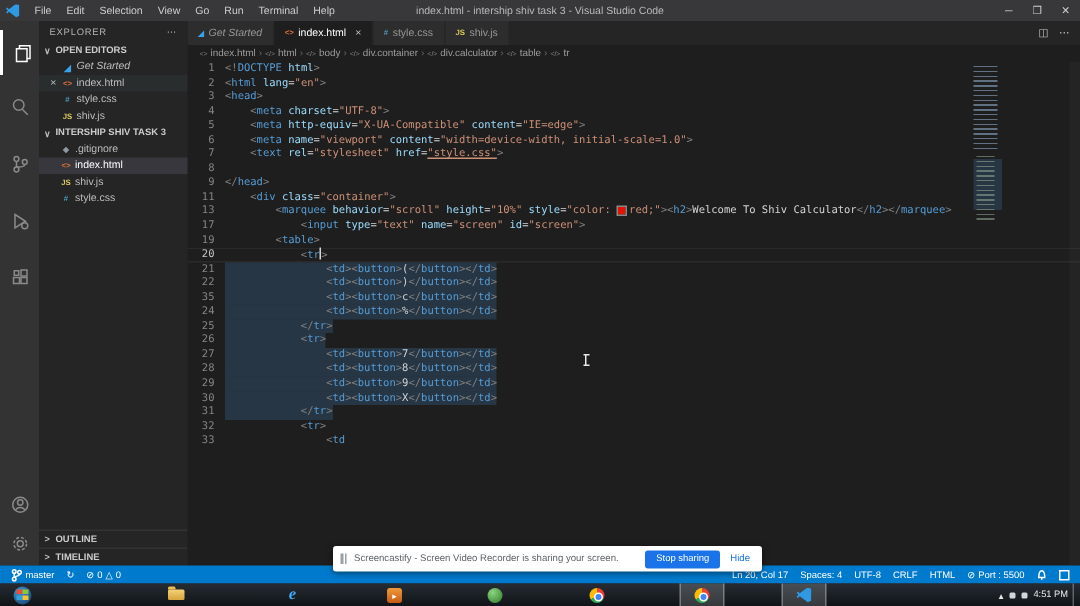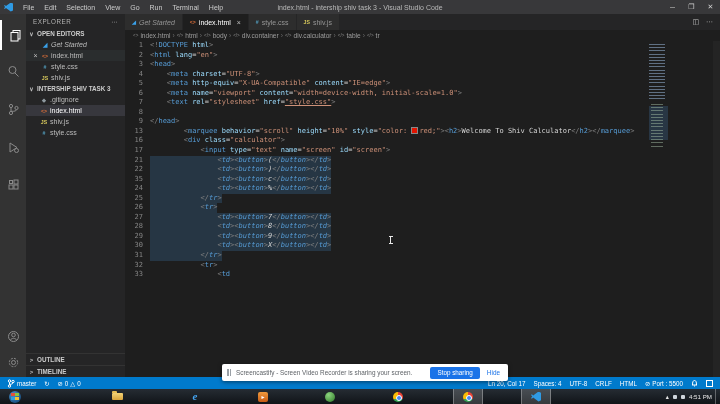--- a/index.html
+++ b/index.html
@@ -50,21 +50,21 @@
   .breadcrumb{height:11px;display:flex;align-items:center;font-size:6.6px;color:#9d9d9d;padding-left:8px;white-space:nowrap;}
   .crumb{display:flex;align-items:center;gap:2px;}
   .ci{font-size:4.6px;color:#888;}
   .sep{color:#6d6d6d;margin:0 2px;}
   .code{position:absolute;top:27px;left:0;right:0;bottom:0;font-family:"DejaVu Sans Mono",monospace;font-size:7px;line-height:9.55px;}
   .code-line{display:flex;height:9.55px;align-items:center;}
   .code-line.active{box-shadow:inset 0 1px 0 #2a2a2a,inset 0 -1px 0 #2a2a2a;}
   .ln{width:18px;flex:none;text-align:right;padding-right:7px;color:#858585;}
   .code-line.active .ln{color:#c6c6c6;}
   .lc{white-space:pre;}
-  .lc.sel{background:rgba(56,103,145,.33);font-style:italic;}
+  .lc.sel{background:rgba(56,103,145,.33);}
   .c-w{color:#d4d4d4;}.c-p{color:#808080;}.c-t{color:#569cd6;}.c-a{color:#9cdcfe;}
   .c-d{color:#d7ba7d;}.c-o{color:#d4d4d4;}.c-v{color:#ce9178;}
   .c-u{color:#ce9178;text-decoration:underline;}.c-x{color:#d4d4d4;}
   .swatch{display:inline-block;width:5px;height:5px;background:#e01400;outline:1px solid #888;margin:0 2px 0 1px;vertical-align:-0.5px;}
   .caret{display:inline-block;width:1px;height:8px;background:#d8d8d8;vertical-align:-1px;}
   
   .minimap{position:absolute;top:3px;right:52px;width:19px;height:110px;}
   .mm1{position:absolute;top:0;left:0;width:16px;height:56px;
        background:repeating-linear-gradient(180deg,rgba(150,180,215,.55) 0 1px,transparent 1px 3.2px);}
   .mm2{position:absolute;top:60px;left:2px;width:12px;height:44px;
@@ -341,30 +341,38 @@
             <span class="lc"><span class="c-w">    </span><span class="c-p">&lt;</span><span class="c-t">text</span><span class="c-a"> rel</span><span class="c-o">=</span><span class="c-v">"stylesheet"</span><span class="c-a"> href</span><span class="c-o">=</span><span class="c-u">"style.css"</span><span class="c-p">&gt;</span></span>
           </div>
           <div class="code-line">
             <span class="ln">8</span>
           </div>
           <div class="code-line">
             <span class="ln">9</span>
             <span class="lc"><span class="c-p">&lt;/</span><span class="c-t">head</span><span class="c-p">&gt;</span></span>
           </div>
           <div class="code-line">
+            <span class="ln">11</span>
+            <span class="lc"><span class="c-w">    </span><span class="c-p">&lt;</span><span class="c-t">div</span><span class="c-a"> class</span><span class="c-o">=</span><span class="c-v">"container"</span><span class="c-p">&gt;</span></span>
+          </div>
+          <div class="code-line">
             <span class="ln">13</span>
             <span class="lc"><span class="c-w">        </span><span class="c-p">&lt;</span><span class="c-t">marquee</span><span class="c-a"> behavior</span><span class="c-o">=</span><span class="c-v">"scroll"</span><span class="c-a"> height</span><span class="c-o">=</span><span class="c-v">"10%"</span><span class="c-a"> style</span><span class="c-o">=</span><span class="c-v">"color: </span><span class="swatch"></span><span class="c-v">red;"</span><span class="c-p">&gt;&lt;</span><span class="c-t">h2</span><span class="c-p">&gt;</span><span class="c-x">Welcome To Shiv Calculator</span><span class="c-p">&lt;/</span><span class="c-t">h2</span><span class="c-p">&gt;&lt;/</span><span class="c-t">marquee</span><span class="c-p">&gt;</span></span>
           </div>
           <div class="code-line">
-            <span class="ln">16</span>
-            <span class="lc"><span class="c-w">        </span><span class="c-p">&lt;</span><span class="c-t">div</span><span class="c-a"> class</span><span class="c-o">=</span><span class="c-v">"calculator"</span><span class="c-p">&gt;</span></span>
-          </div>
-          <div class="code-line">
             <span class="ln">17</span>
             <span class="lc"><span class="c-w">            </span><span class="c-p">&lt;</span><span class="c-t">input</span><span class="c-a"> type</span><span class="c-o">=</span><span class="c-v">"text"</span><span class="c-a"> name</span><span class="c-o">=</span><span class="c-v">"screen"</span><span class="c-a"> id</span><span class="c-o">=</span><span class="c-v">"screen"</span><span class="c-p">&gt;</span></span>
+          </div>
+          <div class="code-line">
+            <span class="ln">19</span>
+            <span class="lc"><span class="c-w">        </span><span class="c-p">&lt;</span><span class="c-t">table</span><span class="c-p">&gt;</span></span>
+          </div>
+          <div class="code-line active">
+            <span class="ln">20</span>
+            <span class="lc"><span class="c-w">            </span><span class="c-p">&lt;</span><span class="c-t">tr</span><span class="caret"></span><span class="c-p">&gt;</span></span>
           </div>
           <div class="code-line">
             <span class="ln">21</span>
             <span class="lc sel"><span class="c-w">                </span><span class="c-p">&lt;</span><span class="c-t">td</span><span class="c-p">&gt;&lt;</span><span class="c-t">button</span><span class="c-p">&gt;</span><span class="c-x">(</span><span class="c-p">&lt;/</span><span class="c-t">button</span><span class="c-p">&gt;&lt;/</span><span class="c-t">td</span><span class="c-p">&gt;</span></span>
           </div>
           <div class="code-line">
             <span class="ln">22</span>
             <span class="lc sel"><span class="c-w">                </span><span class="c-p">&lt;</span><span class="c-t">td</span><span class="c-p">&gt;&lt;</span><span class="c-t">button</span><span class="c-p">&gt;</span><span class="c-x">)</span><span class="c-p">&lt;/</span><span class="c-t">button</span><span class="c-p">&gt;&lt;/</span><span class="c-t">td</span><span class="c-p">&gt;</span></span>
           </div>
           <div class="code-line">

